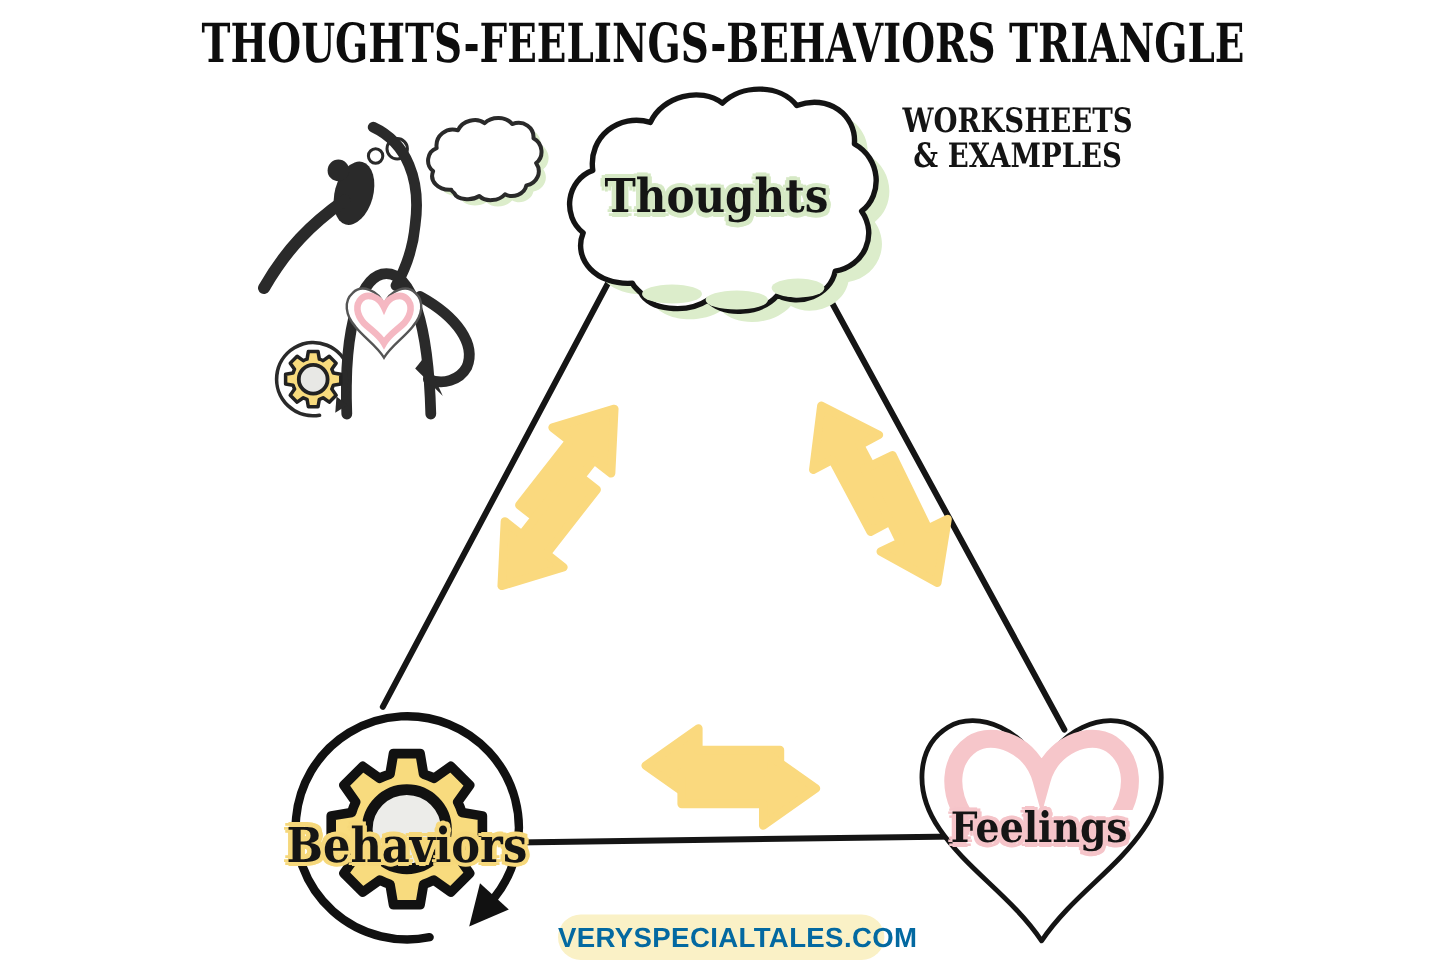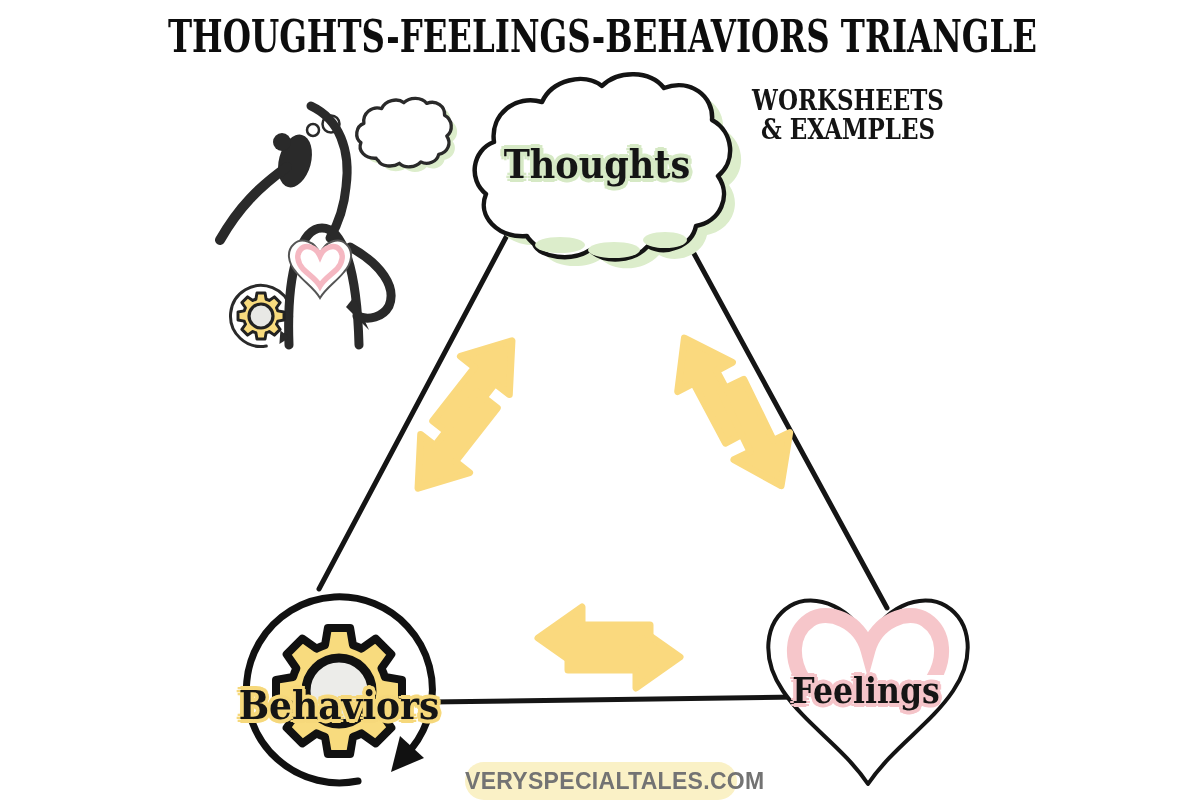--- a/index.html
+++ b/index.html
@@ -24,21 +24,21 @@
               -3px -3px #D6E9C5,3px -3px #D6E9C5,-3px 3px #D6E9C5,3px 3px #D6E9C5,0 0 5px #D6E9C5;}
   .halo-yellow{text-shadow:-4px 0 #F6D87B,4px 0 #F6D87B,0 -4px #F6D87B,0 4px #F6D87B,
               -3px -3px #F6D87B,3px -3px #F6D87B,-3px 3px #F6D87B,3px 3px #F6D87B,0 0 5px #F6D87B;}
   .halo-pink{text-shadow:-4px 0 #F5C4C9,4px 0 #F5C4C9,0 -4px #F5C4C9,0 4px #F5C4C9,
               -3px -3px #F5C4C9,3px -3px #F5C4C9,-3px 3px #F5C4C9,3px 3px #F5C4C9,0 0 5px #F5C4C9;}
 
   .watermark{left:465px;top:762px;width:272px;height:38px;background:#FAF1C6;
              border-radius:19px;}
   .watermark span{display:block;width:100%;text-align:center;line-height:39px;
              font-family:"Liberation Sans", sans-serif;font-weight:bold;font-size:23px;
-             letter-spacing:0.3px;color:#737373;}
+             letter-spacing:0.3px;color:#0369a1;}
 </style>
 </head>
 <body>
 
 <div class="stage">
 
   <svg class="abs" style="left:0;top:0;" width="1200" height="800" viewBox="0 0 1200 800">
     <defs>
       <path id="cloudPath" d="M 527 236 C 497 238 477 216 486 194 C 468 180 472 150 494 142
         C 490 114 516 94 542 102 C 552 80 584 72 602 86 C 618 70 650 70 664 88

